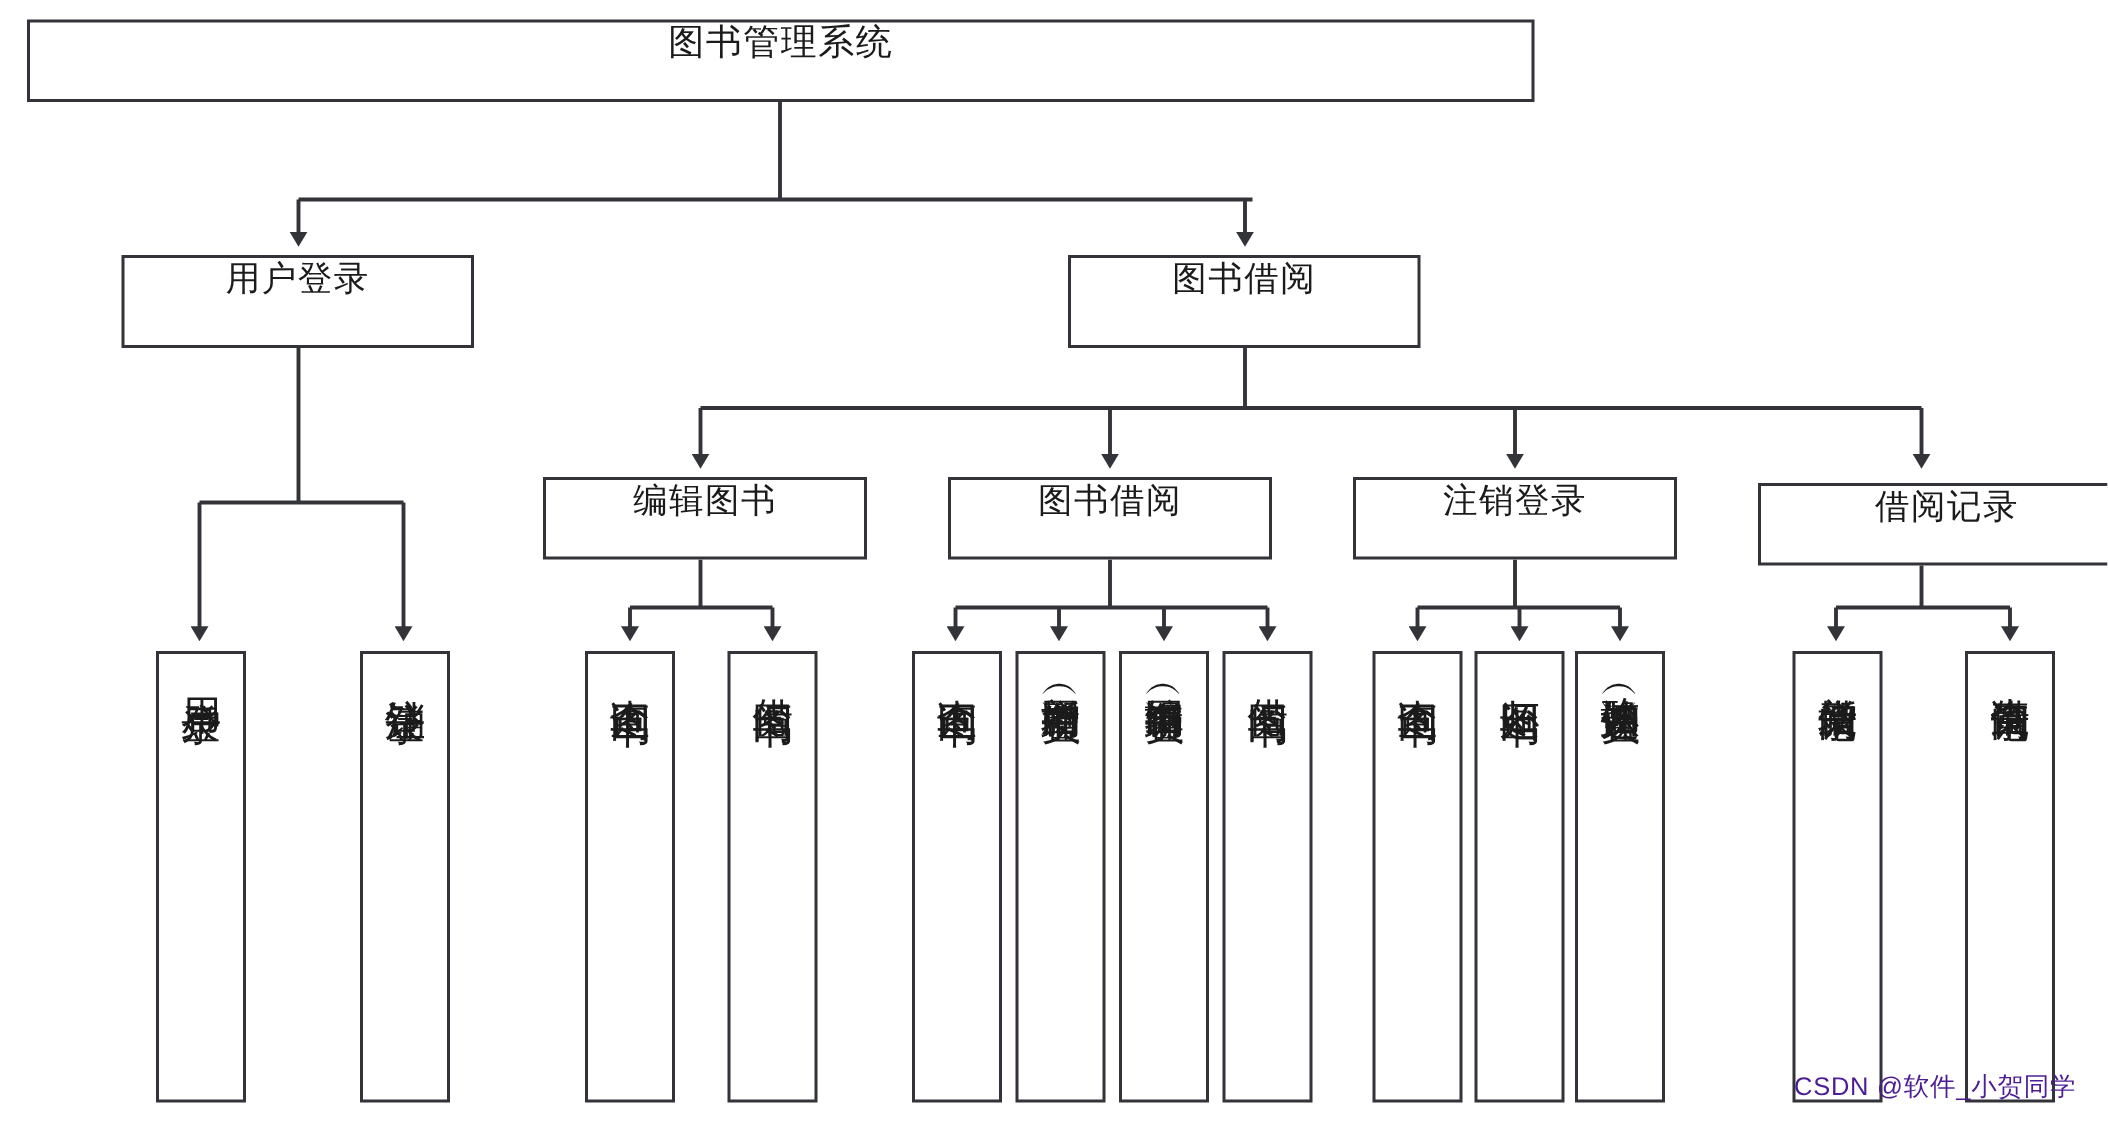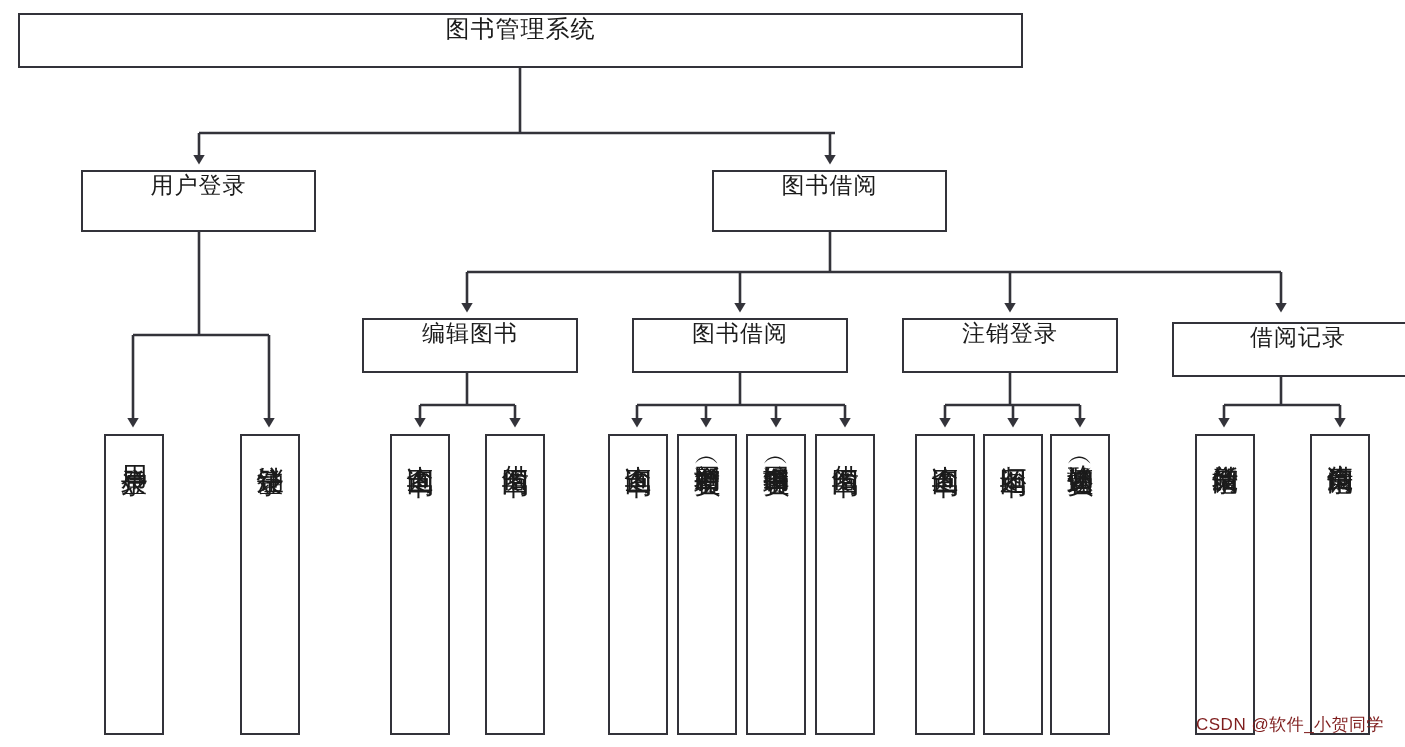--- a/index.html
+++ b/index.html
@@ -54,21 +54,21 @@
     letter-spacing:2px;
     white-space:nowrap;
     color:#1b1b1b;
   }
   .node.vert.tall .vlabel{ font-size:26px; letter-spacing:1px; }
   .watermark{
     position:absolute;
     left:1196px;
     top:713px;
     font-size:17px;
-    color:#7f1d1d;
+    color:#4c1d95;
     letter-spacing:0.5px;
     white-space:nowrap;
     z-index:3;
     user-select:none;
   }
 </style>
 </head>
 <body>
 
 <div id="canvas">

